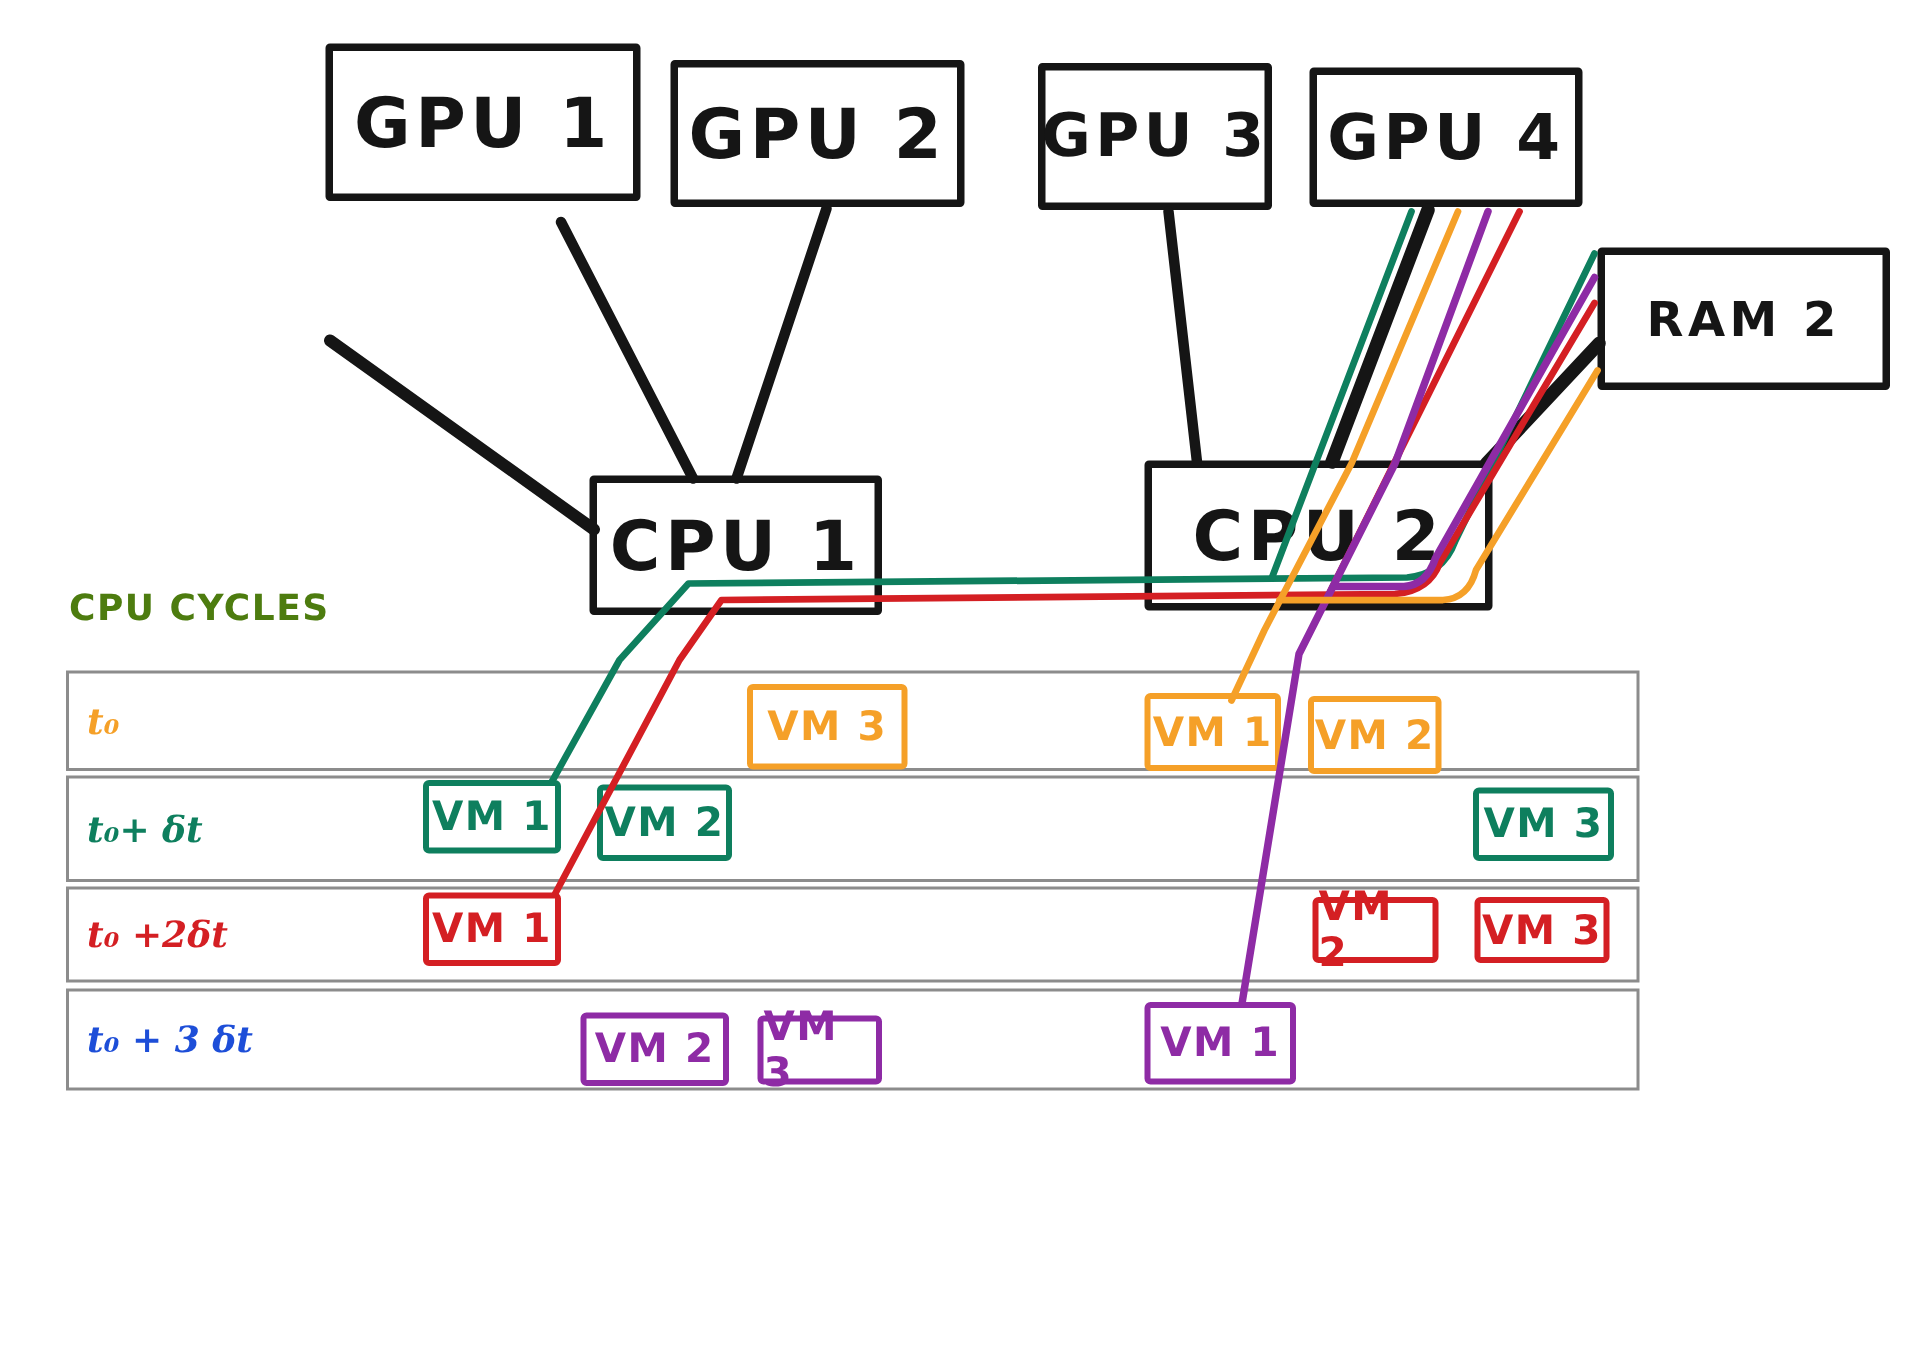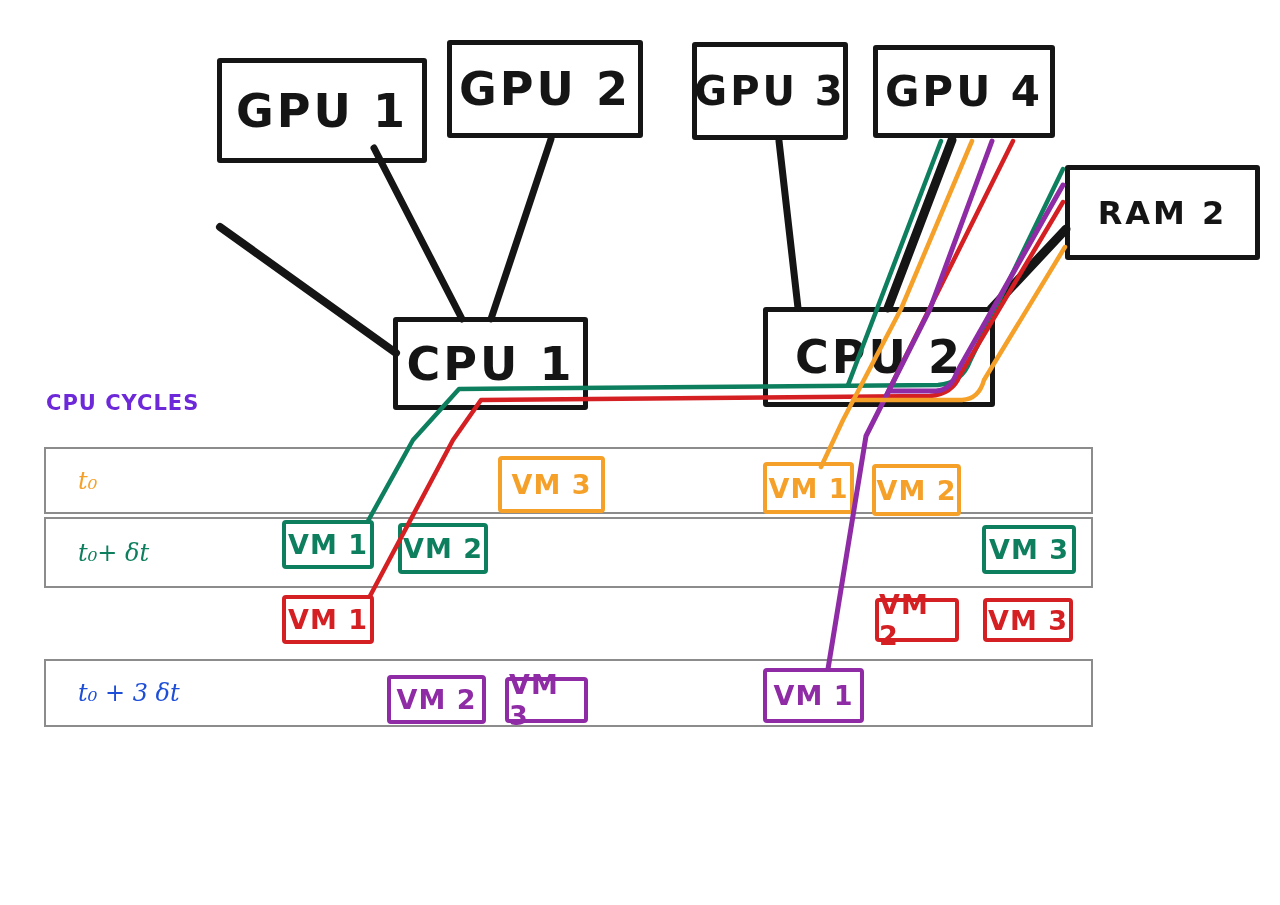--- a/index.html
+++ b/index.html
@@ -16,53 +16,56 @@
   .node-label{
     font-size:46px;font-weight:bold;color:#151515;letter-spacing:3px;white-space:nowrap;
     font-family:"DejaVu Sans", sans-serif;
   }
   
   .row{
     position:absolute;box-sizing:border-box;left:44px;width:1049px;background:#ffffff;
     border:2px solid #8C8C8C;
   }
   .time-label{
-    position:absolute;left:32px;top:50%;transform:translateY(-50%);
-    font-family:"DejaVu Serif", serif;font-style:italic;font-weight:normal;
+    position:absolute;left:12px;top:50%;transform:translateY(-50%);
+    font-family:"DejaVu Serif", serif;font-style:italic;font-weight:bold;
     font-size:24px;white-space:nowrap;
   }
   
   .vm{
     position:absolute;box-sizing:border-box;background:#ffffff;border-radius:4px;
     display:flex;align-items:center;justify-content:center;
     font-weight:bold;font-size:27px;letter-spacing:1px;
     font-family:"DejaVu Sans", sans-serif;
   }
   .c-orange{color:#F5A028;border:4px solid #F5A028;}
   .c-green {color:#0E7F5E;border:4px solid #0E7F5E;}
   .c-red   {color:#D41F23;border:4px solid #D41F23;}
   .c-purple{color:#8E2BA5;border:4px solid #8E2BA5;}
   .t-orange{color:#F5A028;} .t-green{color:#0E7F5E;}
   .t-red{color:#D41F23;}    .t-purple{color:#1d4ed8;}
   .heading{
-    position:absolute;left:46px;top:391px;font-size:21px;font-weight:bold;color:#6d28d9;
+    position:absolute;left:46px;top:391px;font-size:24px;font-weight:bold;color:#4d7c0f;
     letter-spacing:1px;font-family:"DejaVu Sans", sans-serif;
   }
   svg.overlay{position:absolute;left:0;top:0;pointer-events:none;}
 </style>
 </head>
 <body>
 
 <div class="canvas">
 
   <div class="row" style="top:447px;height:67px;">
     <span class="time-label t-orange">t₀</span>
   </div>
   <div class="row" style="top:517px;height:71px;">
     <span class="time-label t-green">t₀+ δt</span>
+  </div>
+  <div class="row" style="top:591px;height:64px;">
+    <span class="time-label t-red">t₀ +2δt</span>
   </div>
   <div class="row" style="top:659px;height:68px;">
     <span class="time-label t-purple">t₀ + 3 δt</span>
   </div>
 
   <div class="heading">CPU CYCLES</div>
 
   <div class="vm c-orange" style="left:498px;top:456px;width:107px;height:57px;">VM 3</div>
   <div class="vm c-orange" style="left:763px;top:462px;width:91px;height:52px;">VM 1</div>
   <div class="vm c-orange" style="left:872px;top:464px;width:89px;height:52px;">VM 2</div>
@@ -72,21 +75,21 @@
   <div class="vm c-green" style="left:982px;top:525px;width:94px;height:49px;">VM 3</div>
 
   <div class="vm c-red" style="left:282px;top:595px;width:92px;height:49px;">VM 1</div>
   <div class="vm c-red" style="left:875px;top:598px;width:84px;height:44px;">VM 2</div>
   <div class="vm c-red" style="left:983px;top:598px;width:90px;height:44px;">VM 3</div>
 
   <div class="vm c-purple" style="left:387px;top:675px;width:99px;height:49px;">VM 2</div>
   <div class="vm c-purple" style="left:505px;top:677px;width:83px;height:46px;">VM 3</div>
   <div class="vm c-purple" style="left:763px;top:668px;width:101px;height:55px;">VM 1</div>
 
-  <div class="node" style="left:217px;top:58px;width:210px;height:105px;text-align:right;">
+  <div class="node" style="left:217px;top:29px;width:210px;height:105px;text-align:right;">
     <span class="node-label">GPU 1</span>
     </div>
   <div class="node" style="left:447px;top:40px;width:196px;height:98px;">
     <span class="node-label">GPU 2</span>
     </div>
   <div class="node" style="left:692px;top:42px;width:156px;height:98px;">
     <span class="node-label" style="font-size:40px;">GPU 3</span>
     </div>
   <div class="node" style="left:873px;top:45px;width:182px;height:93px;">
     <span class="node-label" style="font-size:42px;">GPU 4</span>

